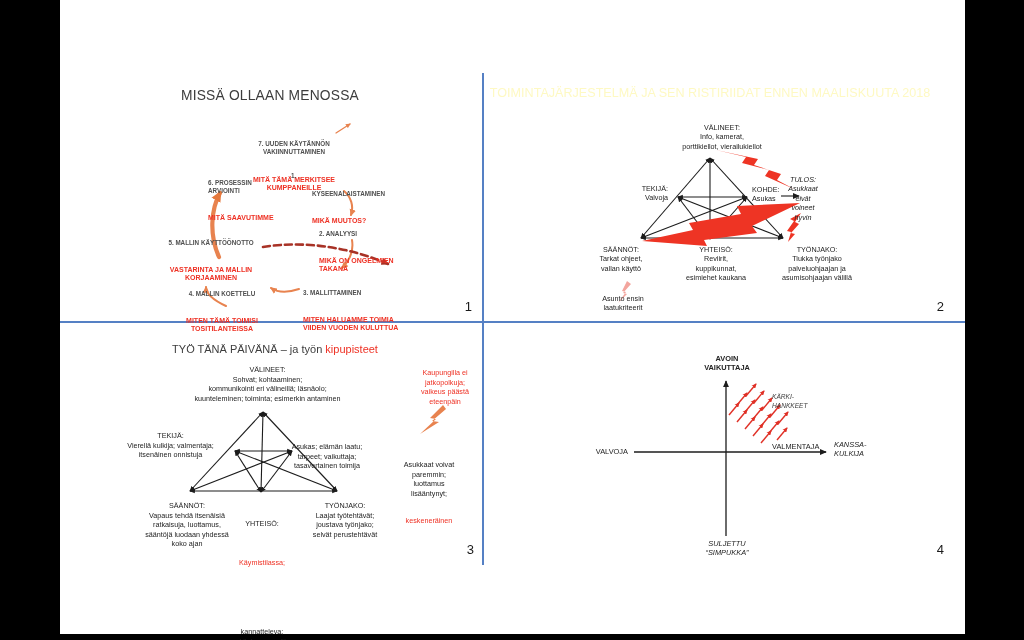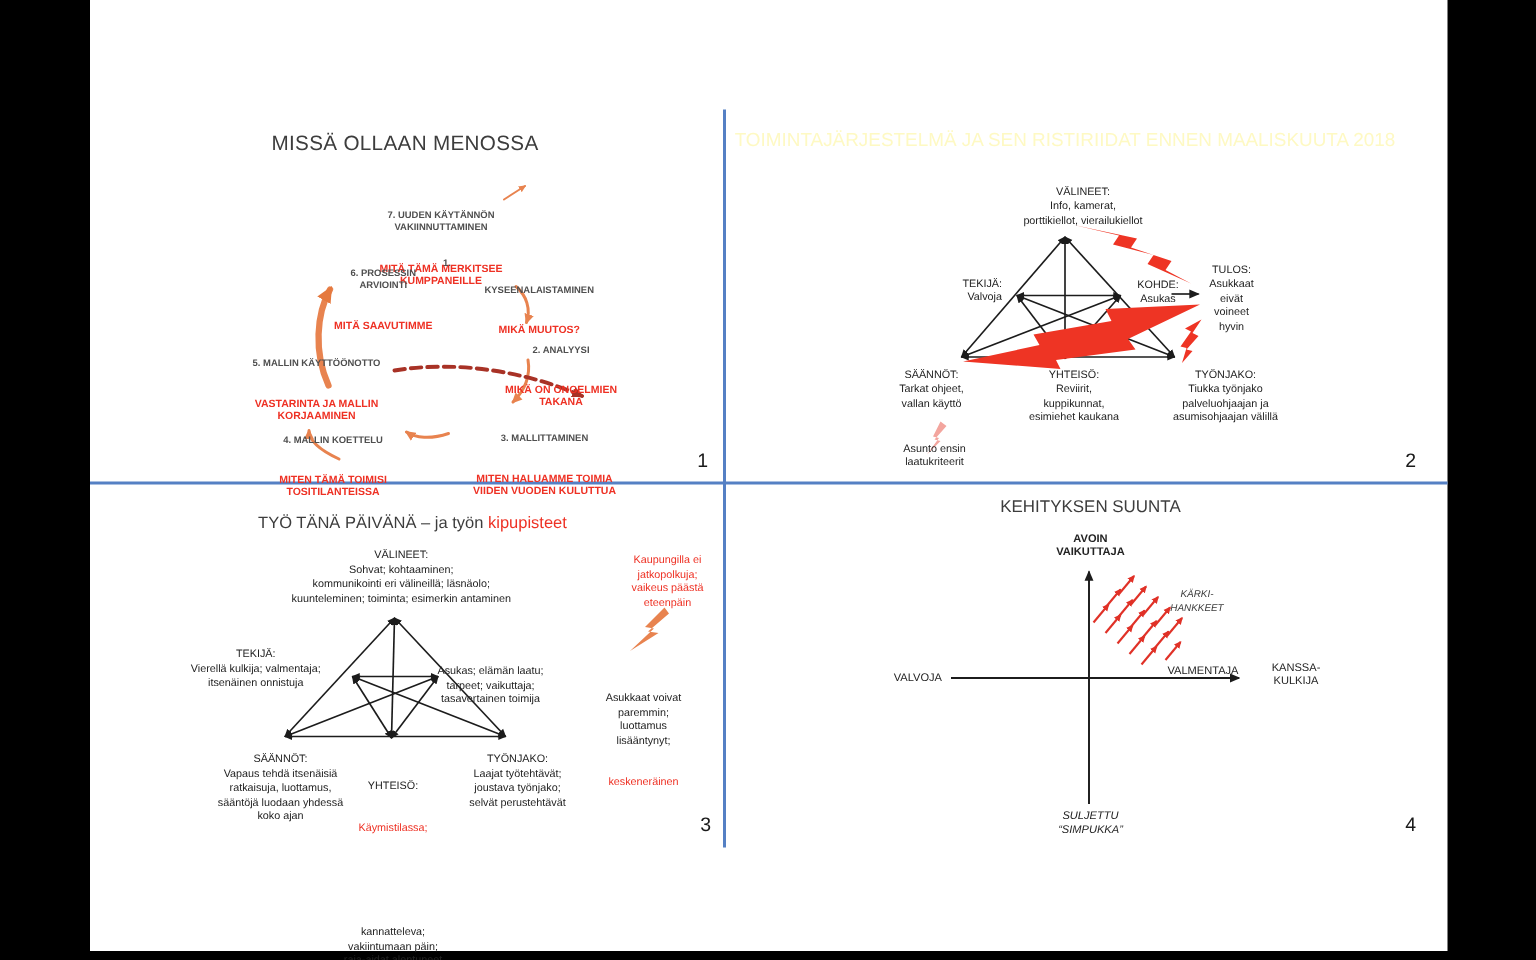--- a/index.html
+++ b/index.html
@@ -3,21 +3,21 @@
 <meta charset="utf-8">
 <style>
   html,body{margin:0;padding:0;background:#000;}
   #stage{position:relative;width:1024px;height:640px;background:#000;overflow:hidden;
          font-family:"Liberation Sans",sans-serif;}
   #paper{position:absolute;left:60px;top:0;width:905px;height:634px;background:#fff;}
   .divider-h{position:absolute;left:60px;top:321px;width:905px;height:2px;background:#5580c4;}
   .divider-v{position:absolute;left:482px;top:73px;width:2px;height:492px;background:#5580c4;}
   svg.overlay{position:absolute;left:0;top:0;width:1024px;height:640px;pointer-events:none;}
   .t{position:absolute;white-space:pre-line;color:#232323;}
-  .c{text-align:center;} .r{text-align:right;} .l{text-align:center;}
+  .c{text-align:center;} .r{text-align:right;} .l{text-align:left;}
   .title1{font-size:13.8px;color:#3d3d3d;letter-spacing:.2px;}
   .title2{font-size:12.6px;color:#fef9c3;}
   .title3{font-size:11px;color:#3d3d3d;}
   .title4{font-size:11.3px;color:#3d3d3d;}
   .red{color:#ee3124;}
   .node{font-size:7.2px;line-height:9.4px;}
   .node3{font-size:7.2px;line-height:9.6px;}
   .stepT{font-size:6.3px;line-height:7.8px;font-weight:700;color:#4f4f4f;}
   .stepS{font-size:7px;line-height:8px;font-weight:700;color:#ee3124;}
   .pageno{font-size:13px;color:#1a1a1a;}
@@ -164,21 +164,21 @@
   <div class="t r pageno" style="left:448px;top:299px;width:24px;">1</div>
 
   <div class="t c title2" style="left:480px;top:86px;width:460px;">TOIMINTAJÄRJESTELMÄ JA SEN RISTIRIIDAT ENNEN MAALISKUUTA 2018</div>
   <div class="t c node" style="left:642px;top:123px;width:160px;">VÄLINEET:
 Info, kamerat,
 porttikiellot, vierailukiellot</div>
   <div class="t r node" style="left:608px;top:184px;width:60px;">TEKIJÄ:
 Valvoja</div>
   <div class="t l node" style="left:752px;top:185px;width:40px;">KOHDE:
 Asukas</div>
-  <div class="t c node" style="left:797px;top:175px;width:48px;">TULOS:
+  <div class="t c node" style="left:779px;top:175px;width:48px;font-style:italic;">TULOS:
 Asukkaat
 eivät
 voineet
 hyvin</div>
   <div class="t c node" style="left:586px;top:245px;width:70px;">SÄÄNNÖT:
 Tarkat ohjeet,
 vallan käyttö</div>
   <div class="t c node" style="left:678px;top:245px;width:76px;">YHTEISÖ:
 Reviirit,
 kuppikunnat,
@@ -204,21 +204,21 @@
   <div class="t c node3" style="left:277px;top:442px;width:100px;">Asukas; elämän laatu;
 tarpeet; vaikuttaja;
 tasavertainen toimija</div>
   <div class="t c node3" style="left:131px;top:501px;width:112px;">SÄÄNNÖT:
 Vapaus tehdä itsenäisiä
 ratkaisuja, luottamus,
 sääntöjä luodaan yhdessä
 koko ajan</div>
   <div class="t c" style="left:214px;top:501px;width:96px;">
     <div class="node3" style="white-space:pre-line;">YHTEISÖ:</div>
-    <div class="node3 red" style="white-space:pre-line;">Käymistilassa;</div>
+    <div class="node3 red" style="white-space:pre-line;margin-top:11px;">Käymistilassa;</div>
     <div class="node3" style="white-space:pre-line;margin-top:42px;">kannatteleva;
 vakiintumaan päin;
 raja-aidat alentuneet
 isossa yhteisössä</div>
   </div>
   <div class="t c node3" style="left:297px;top:501px;width:96px;">TYÖNJAKO:
 Laajat työtehtävät;
 joustava työnjako;
 selvät perustehtävät</div>
   <div class="t c rednote" style="left:398px;top:368px;width:62px;">Kaupungilla ei
@@ -227,25 +227,24 @@
 eteenpäin</div>
   <div class="t c" style="left:398px;top:442px;width:62px;">
     <div class="node3" style="white-space:pre-line;">Asukkaat voivat
 paremmin;
 luottamus
 lisääntynyt;</div>
     <div class="node3 red" style="white-space:pre-line;">keskeneräinen</div>
   </div>
   <div class="t r pageno" style="left:450px;top:542px;width:24px;">3</div>
 
-  <div class="t c title4" style="left:587px;top:332px;width:280px;">KEHITYKSEN SUUNTA</div>
   <div class="t c axis-lb" style="left:687px;top:354px;width:80px;font-weight:bold;">AVOIN
 VAIKUTTAJA</div>
   <div class="t r axis-lb" style="left:560px;top:447px;width:68px;">VALVOJA</div>
-  <div class="t l axis-lb" style="left:834px;top:440px;width:60px;">KANSSA-
+  <div class="t l axis-lb" style="left:834px;top:440px;width:60px;font-style:italic;">KANSSA-
 KULKIJA</div>
   <div class="t l axis-lb" style="left:772px;top:442px;width:60px;">VALMENTAJA</div>
   <div class="t l karki" style="left:772px;top:393px;width:52px;">KÄRKI-
 HANKKEET</div>
   <div class="t c axis-lb" style="left:687px;top:539px;width:80px;font-style:italic;">SULJETTU
 “SIMPUKKA”</div>
   <div class="t r pageno" style="left:920px;top:542px;width:24px;">4</div>
 </div>
 
 </body></html>

